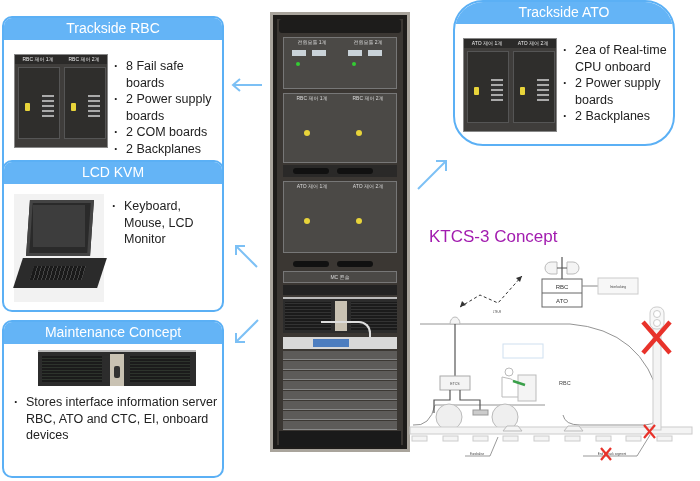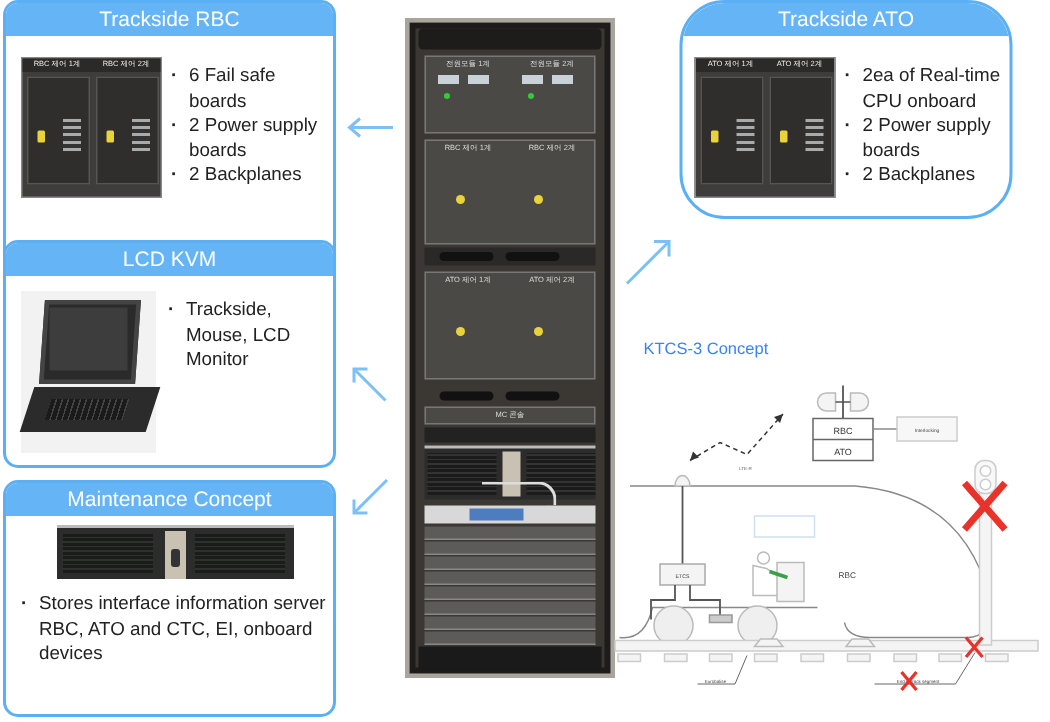--- a/index.html
+++ b/index.html
@@ -5,72 +5,73 @@
   * { box-sizing: border-box; margin: 0; padding: 0; }
   html, body { width: 700px; height: 481px; background: #ffffff; overflow: hidden; }
   body { position: relative; font-family: "Liberation Sans", sans-serif; color: #222; }
 
   .card { position: absolute; border: 2px solid #5bb0f5; border-radius: 10px; background: #fff; overflow: hidden; }
   .card-head { background: #64b4f6; color: #fff; text-align: center; font-size: 14px; height: 22px; line-height: 21px; }
   .bullets { position: absolute; list-style: none; font-size: 12.5px; line-height: 16.5px; color: #222; }
   .bullets li { position: relative; padding-left: 12px; }
   .bullets li::before { content: "·"; position: absolute; left: 0; top: 0; font-weight: bold; }
 
-  #card-rbc { left: 2px; top: 0; width: 222px; height: 184px; }
+  #card-rbc { left: 2px; top: 16px; width: 222px; height: 184px; }
   #card-kvm { left: 2px; top: 160px; width: 222px; height: 152px; }
   #card-mc  { left: 2px; top: 320px; width: 222px; height: 158px; }
   #card-ato { left: 453px; top: 0; width: 222px; height: 146px; border-radius: 30px; }
 
   
   .rack { position: absolute; left: 270px; top: 12px; width: 140px; height: 440px; background: #3b3733; border: 3px solid #a9a49c; box-shadow: inset 0 0 0 4px #1e1c1a; }
   .rack .unit { position: absolute; left: 10px; right: 10px; background: #4b4946; border: 1px solid #777; }
   .led { position: absolute; width: 6px; height: 6px; border-radius: 50%; background: #e8d43a; }
   .board { position: absolute; background: #2f2e2c; border: 1px solid #555; }
   .vent { position: absolute; background: repeating-linear-gradient(90deg,#222 0 2px,#333 2px 3px); }
   .blank { position: absolute; left: 10px; right: 10px; height: 9px; background: #5d5b59; border-bottom: 1px solid #888; }
 
   .hw-img { position: absolute; background: #3c3a38; border: 1px solid #888; }
   .arrow { position: absolute; }
 
-  #concept-title { position: absolute; left: 429px; top: 227px; font-size: 11px; color: #3b82f6; }
+  #concept-title { position: absolute; left: 429px; top: 227px; font-size: 17px; color: #a21caf; }
 </style>
 </head>
 <body>
 
 <div class="card" id="card-rbc">
   <div class="card-head">Trackside RBC</div>
   <div class="hw-img" style="left:10px;top:36px;width:94px;height:94px;background:#3f3d3b;">
     <div style="position:absolute;left:0;right:0;top:0;height:9px;background:#2b2a29;display:flex;justify-content:space-around;color:#eee;font-size:5px;line-height:9px;">
       <span>RBC 제어 1계</span>
       <span>RBC 제어 2계</span>
     </div>
     <div class="board" style="left:3px;top:12px;width:42px;height:72px;"></div>
     <div class="board" style="left:49px;top:12px;width:42px;height:72px;"></div>
     <div class="led" style="left:10px;top:48px;width:5px;height:8px;border-radius:1px;"></div>
     <div class="led" style="left:56px;top:48px;width:5px;height:8px;border-radius:1px;"></div>
     <div style="position:absolute;left:27px;top:40px;width:12px;height:22px;background:repeating-linear-gradient(0deg,#aaa 0 2px,#333 2px 5px);"></div>
     <div style="position:absolute;left:73px;top:40px;width:12px;height:22px;background:repeating-linear-gradient(0deg,#aaa 0 2px,#333 2px 5px);"></div>
   </div>
   <ul class="bullets" style="left:110px;top:40px;width:108px;">
-    <li>6 Fail safe boards</li>
+    <li>8 Fail safe boards</li>
     <li>2 Power supply boards</li>
+    <li>2 COM boards</li>
     <li>2 Backplanes</li>
   </ul>
 </div>
 
 <div class="card" id="card-kvm">
   <div class="card-head">LCD KVM</div>
   <div style="position:absolute;left:10px;top:32px;width:90px;height:108px;background:#f2f2f2;">
     <div style="position:absolute;left:14px;top:6px;width:64px;height:56px;background:#2a2a2a;border:3px solid #444;transform:skewX(-4deg);"></div>
     <div style="position:absolute;left:19px;top:11px;width:52px;height:42px;background:#3d3d3d;"></div>
     <div style="position:absolute;left:4px;top:64px;width:84px;height:30px;background:#2b2b2b;transform:skewX(-18deg);"></div>
     <div style="position:absolute;left:18px;top:72px;width:52px;height:14px;background:repeating-linear-gradient(90deg,#1a1a1a 0 3px,#444 3px 4px);transform:skewX(-18deg);"></div>
   </div>
   <ul class="bullets" style="left:108px;top:36px;width:110px;">
-    <li>Trackside, Mouse, LCD Monitor</li>
+    <li>Keyboard, Mouse, LCD Monitor</li>
   </ul>
 </div>
 
 <div class="card" id="card-mc">
   <div class="card-head">Maintenance Concept</div>
   <div style="position:absolute;left:34px;top:28px;width:158px;height:36px;background:#2c2c2c;border-top:2px solid #bbb;">
     <div class="vent" style="left:4px;top:4px;width:60px;height:26px;background:repeating-linear-gradient(0deg,#1b1b1b 0 2px,#2d332c 2px 3px);"></div>
     <div style="position:absolute;left:72px;top:2px;width:14px;height:32px;background:#c9c2b3;"></div>
     <div style="position:absolute;left:76px;top:14px;width:6px;height:12px;background:#333;border-radius:2px;"></div>
     <div class="vent" style="left:92px;top:4px;width:60px;height:26px;background:repeating-linear-gradient(0deg,#1b1b1b 0 2px,#2d332c 2px 3px);"></div>

